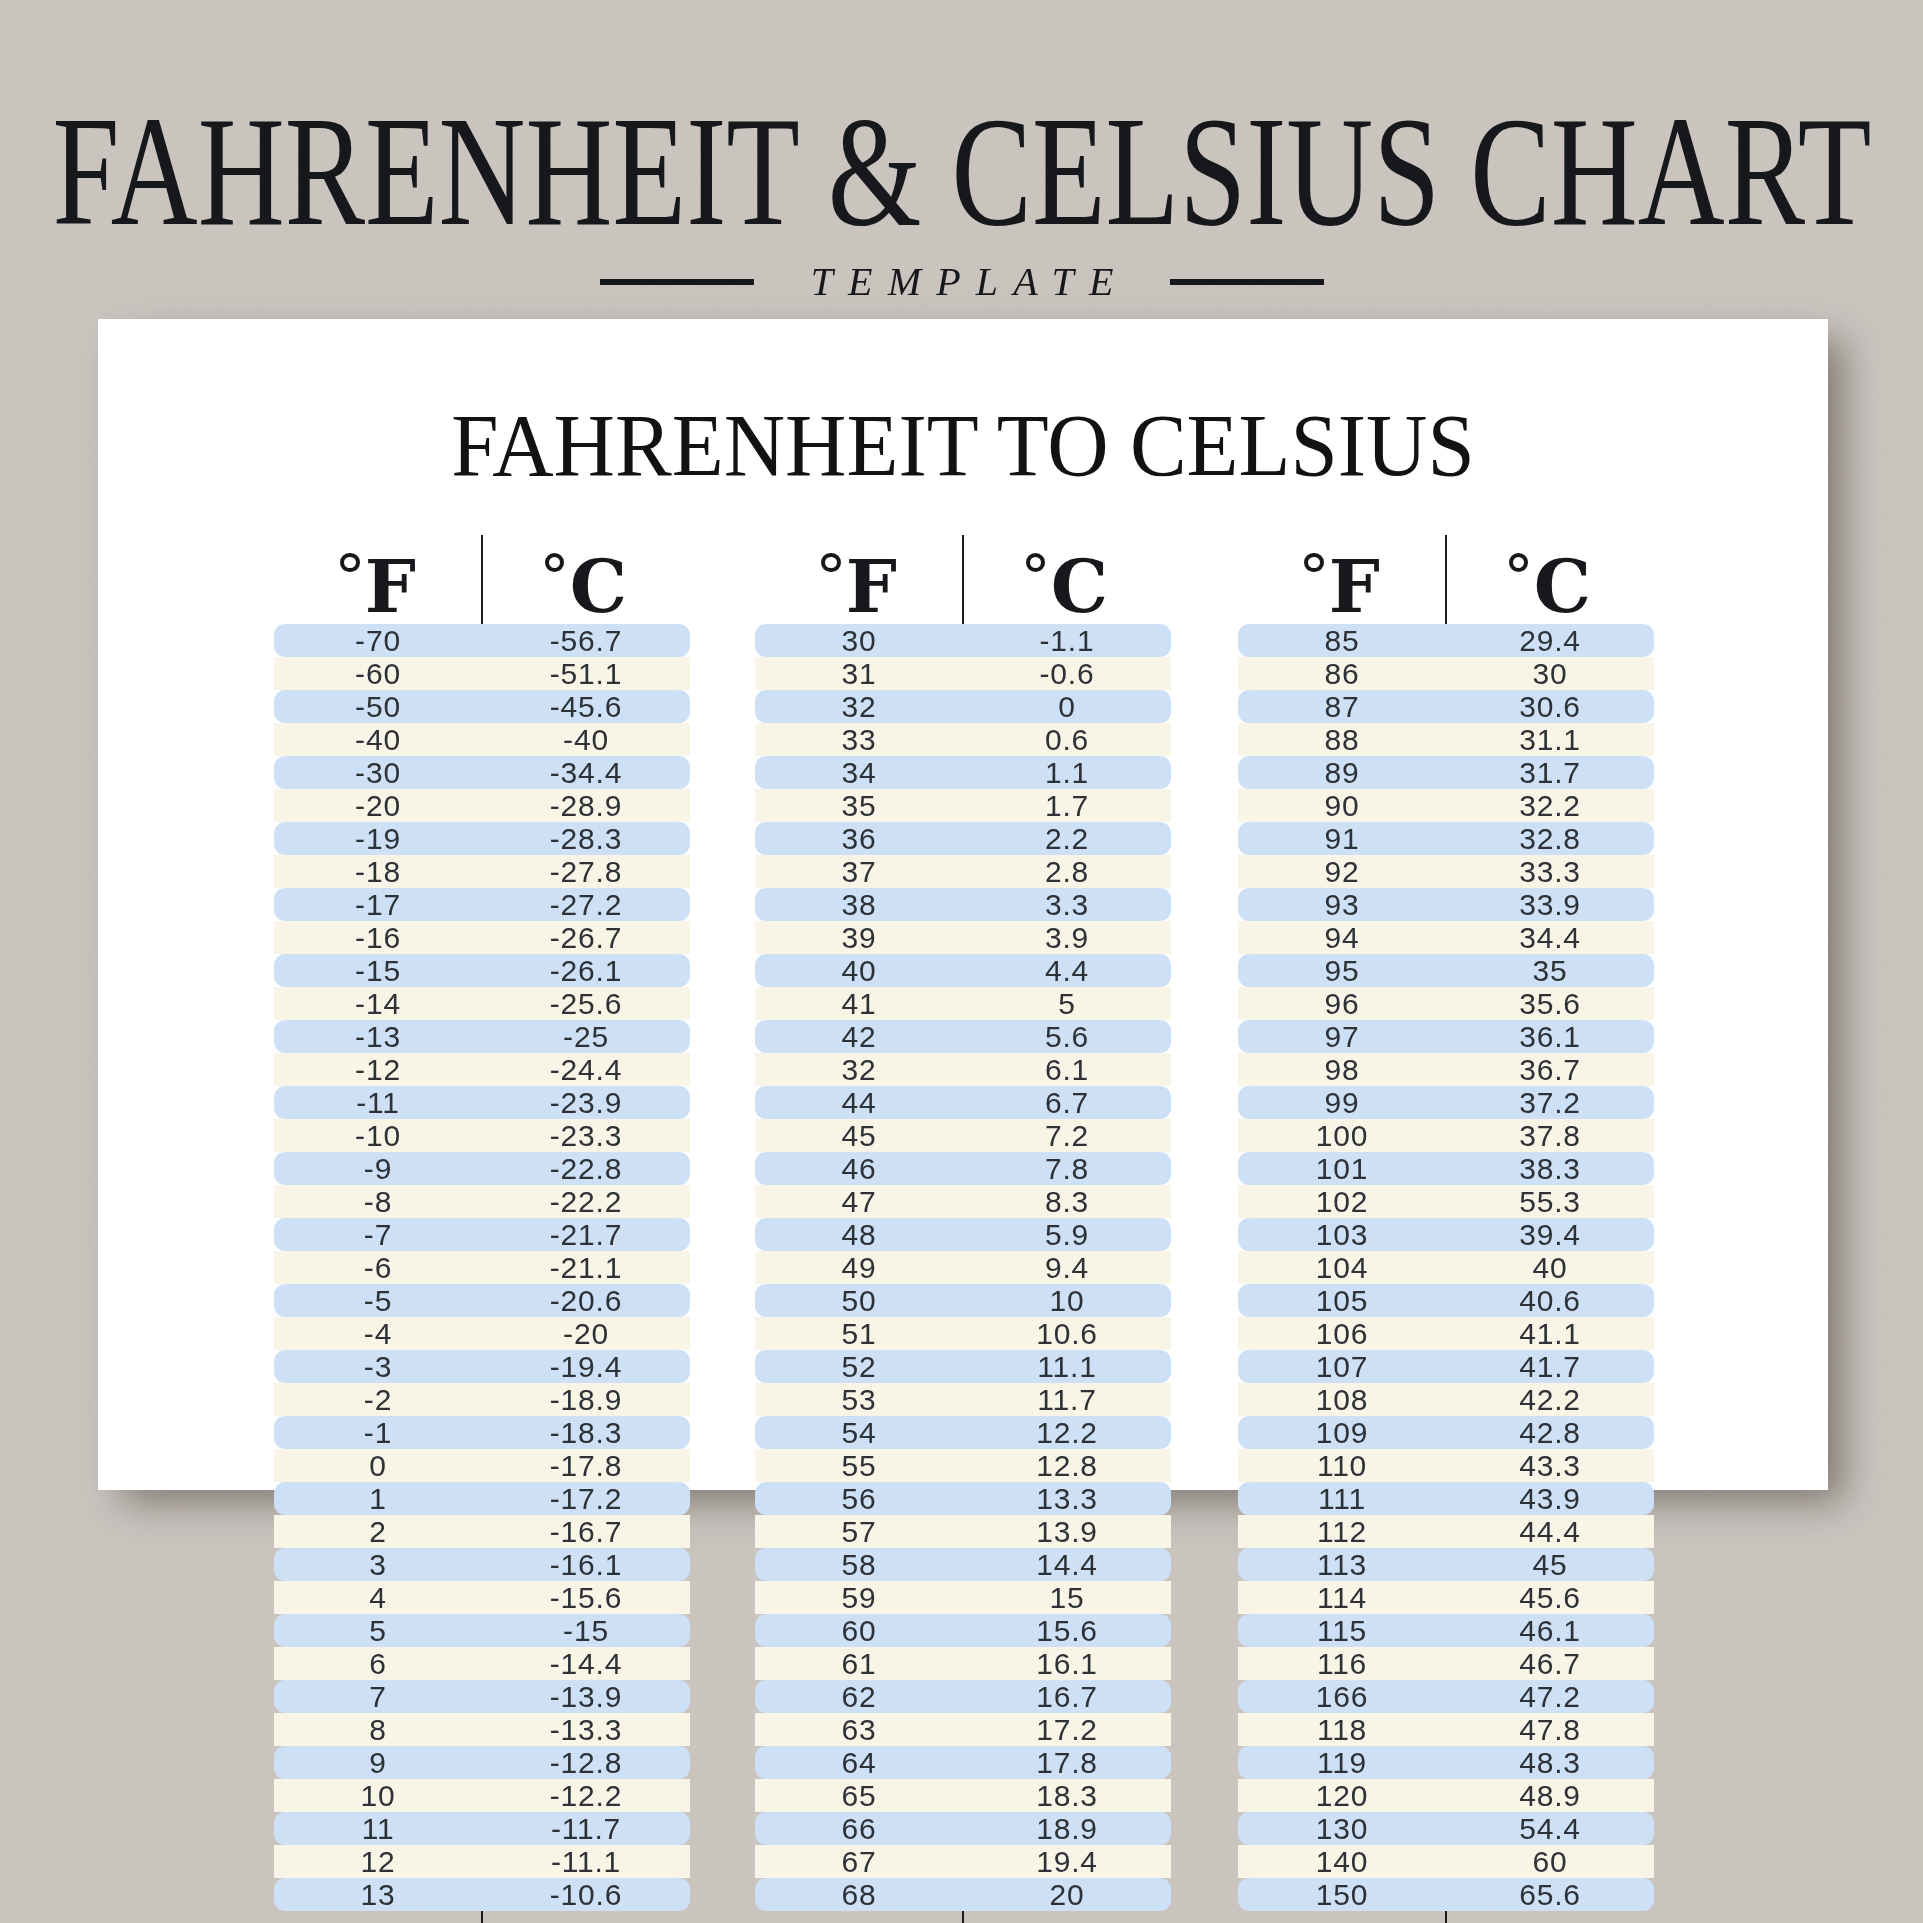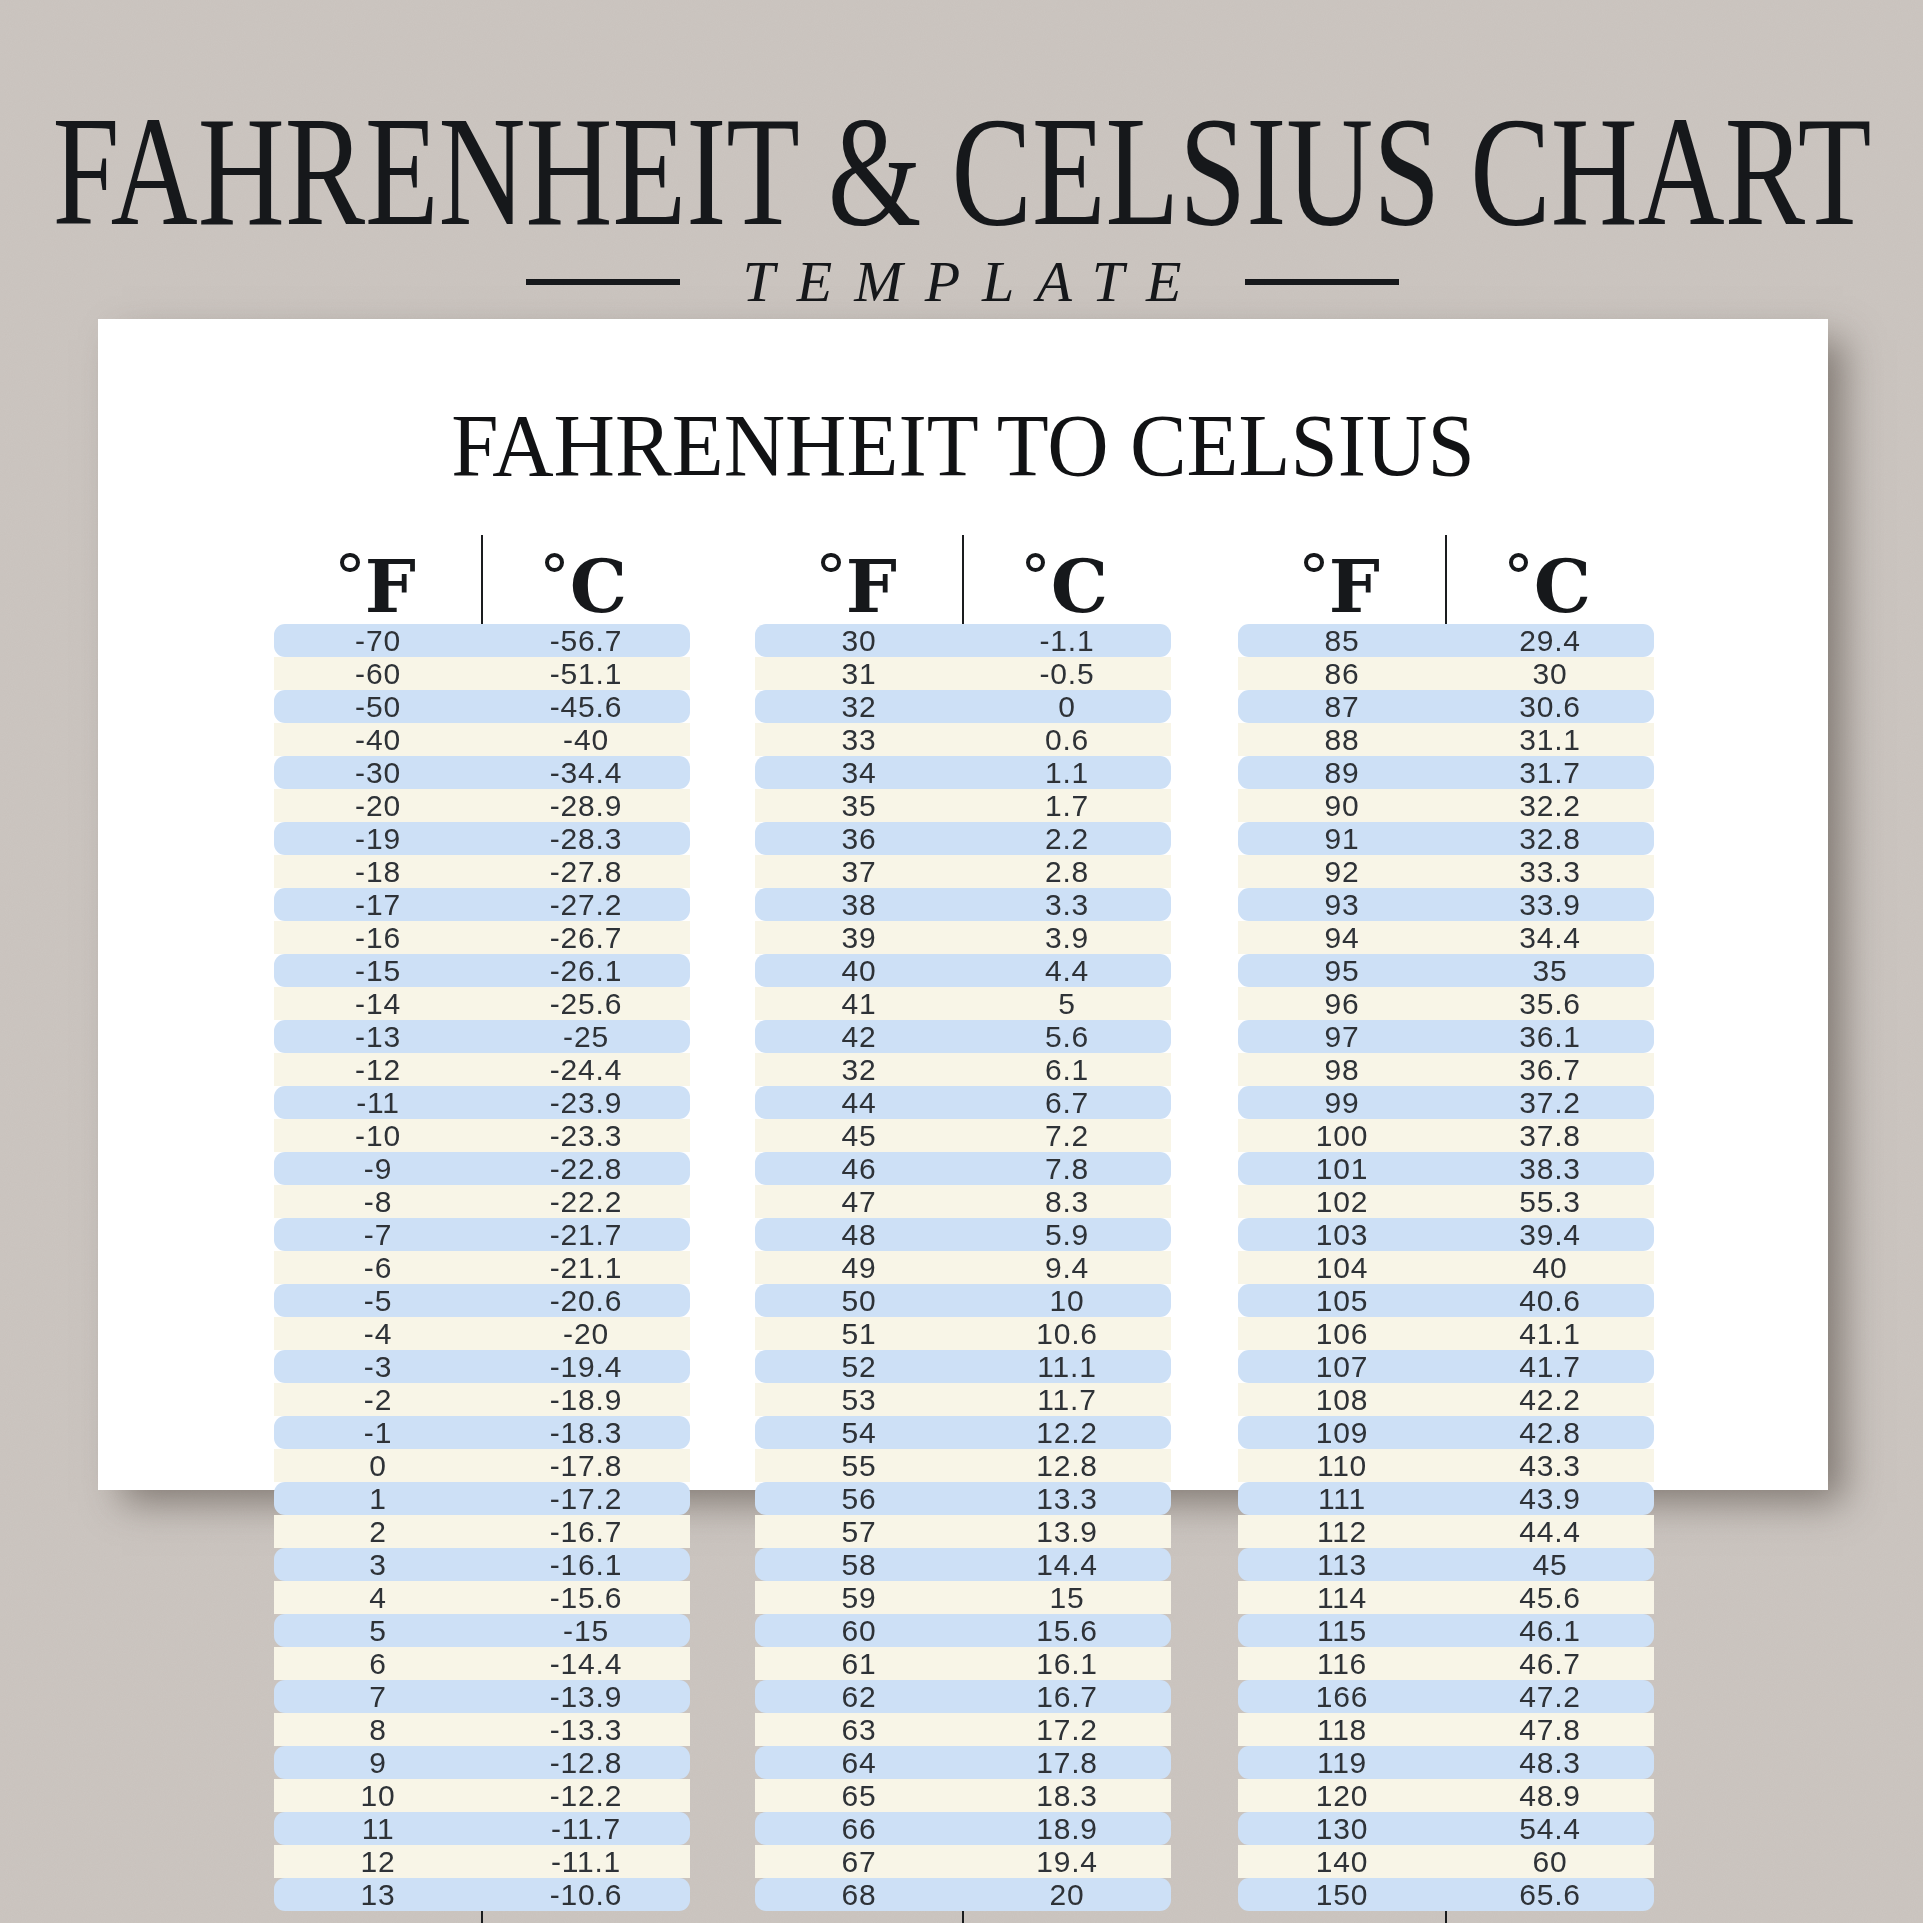--- a/index.html
+++ b/index.html
@@ -13,21 +13,21 @@
   .bg-noise{position:absolute;inset:0;width:1924px;height:1924px;display:block;}
 
   
   .main-title-svg{position:absolute;top:0;left:0;width:1924px;height:256px;}
   .main-title-svg text{font-family:"Liberation Serif",serif;font-weight:400;}
 
   .subtitle-row{position:absolute;top:248px;left:0;width:1924px;height:68px;
     display:flex;align-items:center;justify-content:center;gap:41px;}
   .subtitle-rule{width:154px;height:5.3px;background:var(--ink);}
   .poster-subtitle{font-family:"Liberation Serif",serif;font-style:italic;
-    font-size:58px;letter-spacing:0.38em;color:var(--ink);line-height:1;
+    font-size:40px;letter-spacing:0.38em;color:var(--ink);line-height:1;
     padding-left:0.38em; }
 
   
   .page{position:absolute;left:98px;top:319px;width:1730px;height:1171px;
     background:var(--page);box-shadow:19.5px 16.5px 36px -4.5px rgba(70,60,52,0.55);}
 
   .page-title-svg{position:absolute;top:60px;left:0;width:1730px;height:128px;}
   .page-title-svg text{font-family:"Liberation Serif",serif;font-weight:400;}
 
   
@@ -263,21 +263,21 @@
       </div>
     </div>
     <div class="vline"></div>
     <div class="rows">
         <div class="row blue">
           <div class="cell">30</div>
           <div class="cell">-1.1</div>
         </div>
         <div class="row cream">
           <div class="cell">31</div>
-          <div class="cell">-0.5</div>
+          <div class="cell">-0.6</div>
         </div>
         <div class="row blue">
           <div class="cell">32</div>
           <div class="cell">0</div>
         </div>
         <div class="row cream">
           <div class="cell">33</div>
           <div class="cell">0.6</div>
         </div>
         <div class="row blue">

